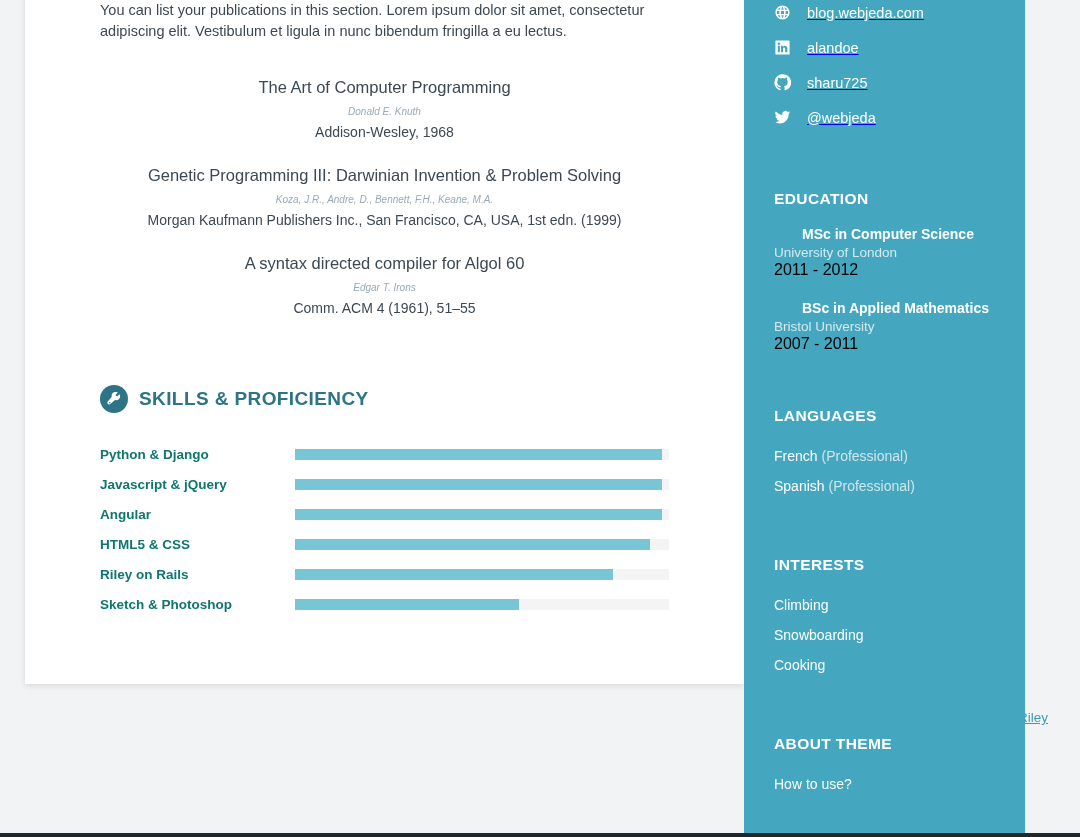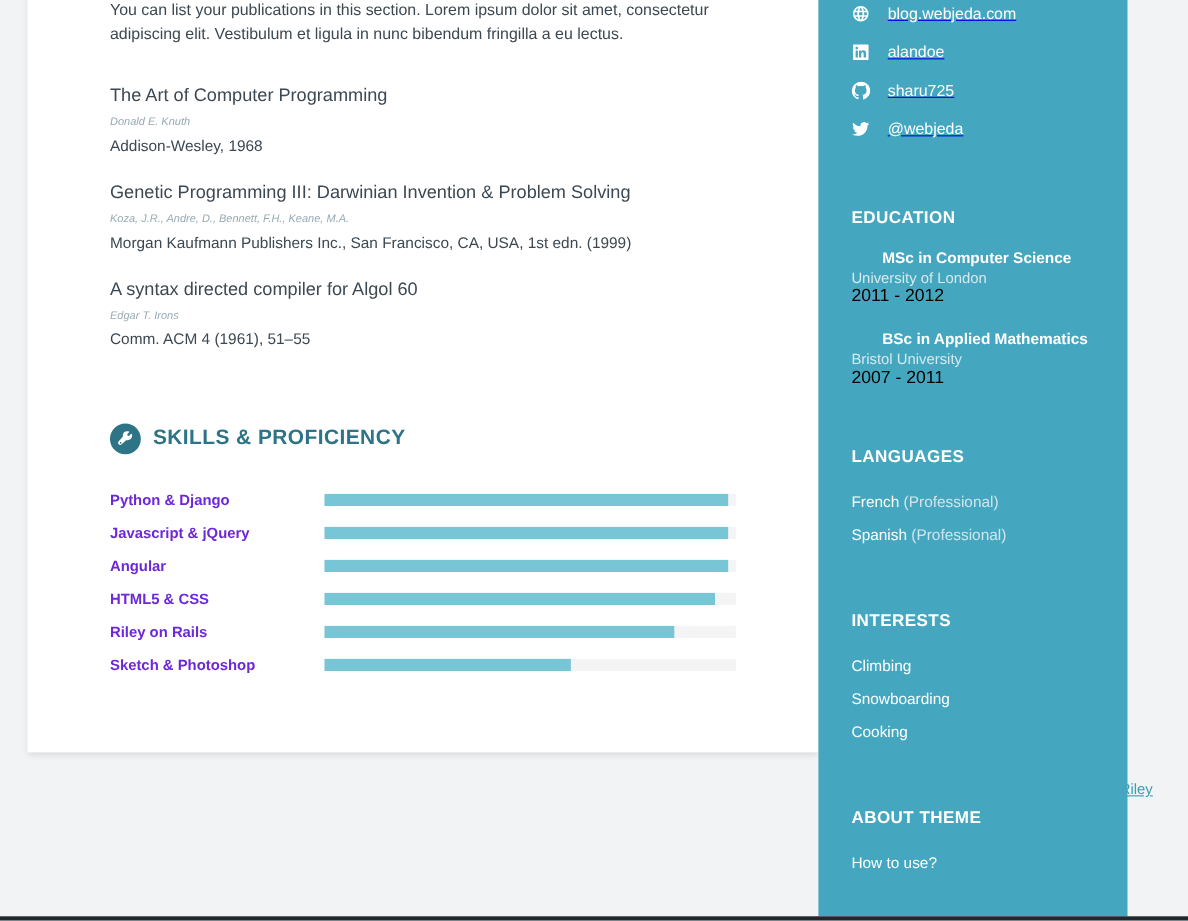--- a/index.html
+++ b/index.html
@@ -21,21 +21,21 @@
   }
   .card-inner { padding: 40px 75px 0 75px; }
 
   .intro-text {
     font-size: 14.5px;
     line-height: 20.5px;
     color: #3c4852;
     width: 592px;
   }
 
-  .pub-list { margin-top: 36px; }
+  .pub-list { margin-top: 36px; text-align: center; }
   .pub-item { margin-bottom: 23px; }
   .pub-item:last-child { margin-bottom: 0; }
   .pub-title {
     font-size: 16.5px;
     font-weight: 400;
     color: #3c4852;
     line-height: 21px;
     margin-bottom: 4px;
   }
   .pub-authors {
@@ -76,21 +76,21 @@
 
   .skill-row {
     display: flex;
     align-items: center;
     height: 30px;
   }
   .skill-name {
     width: 195px;
     font-size: 13.5px;
     font-weight: bold;
-    color: #6d28d9;
+    color: #0f766e;
     flex: none;
   }
   .skill-track {
     position: relative;
     flex: 1;
     height: 11px;
     background: #f4f4f4;
   }
   .skill-fill {
     position: absolute;

